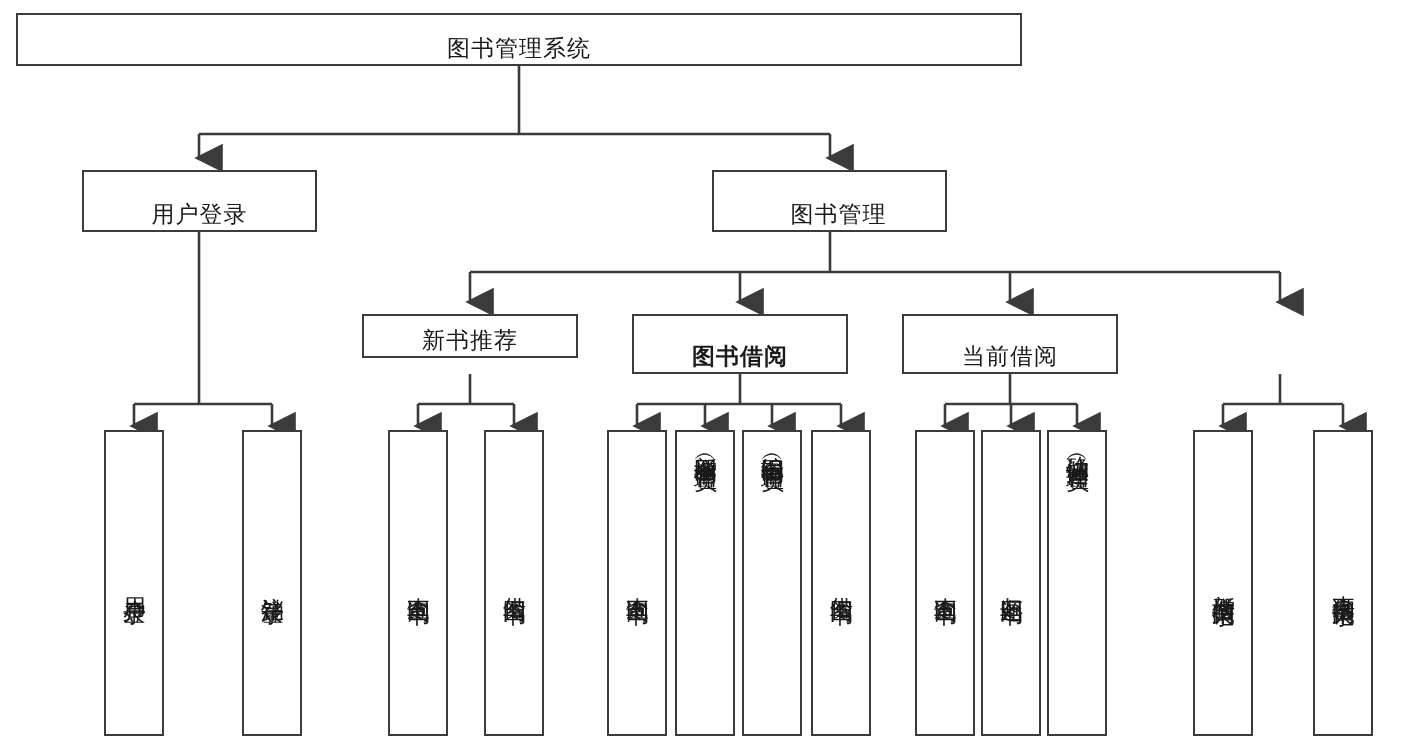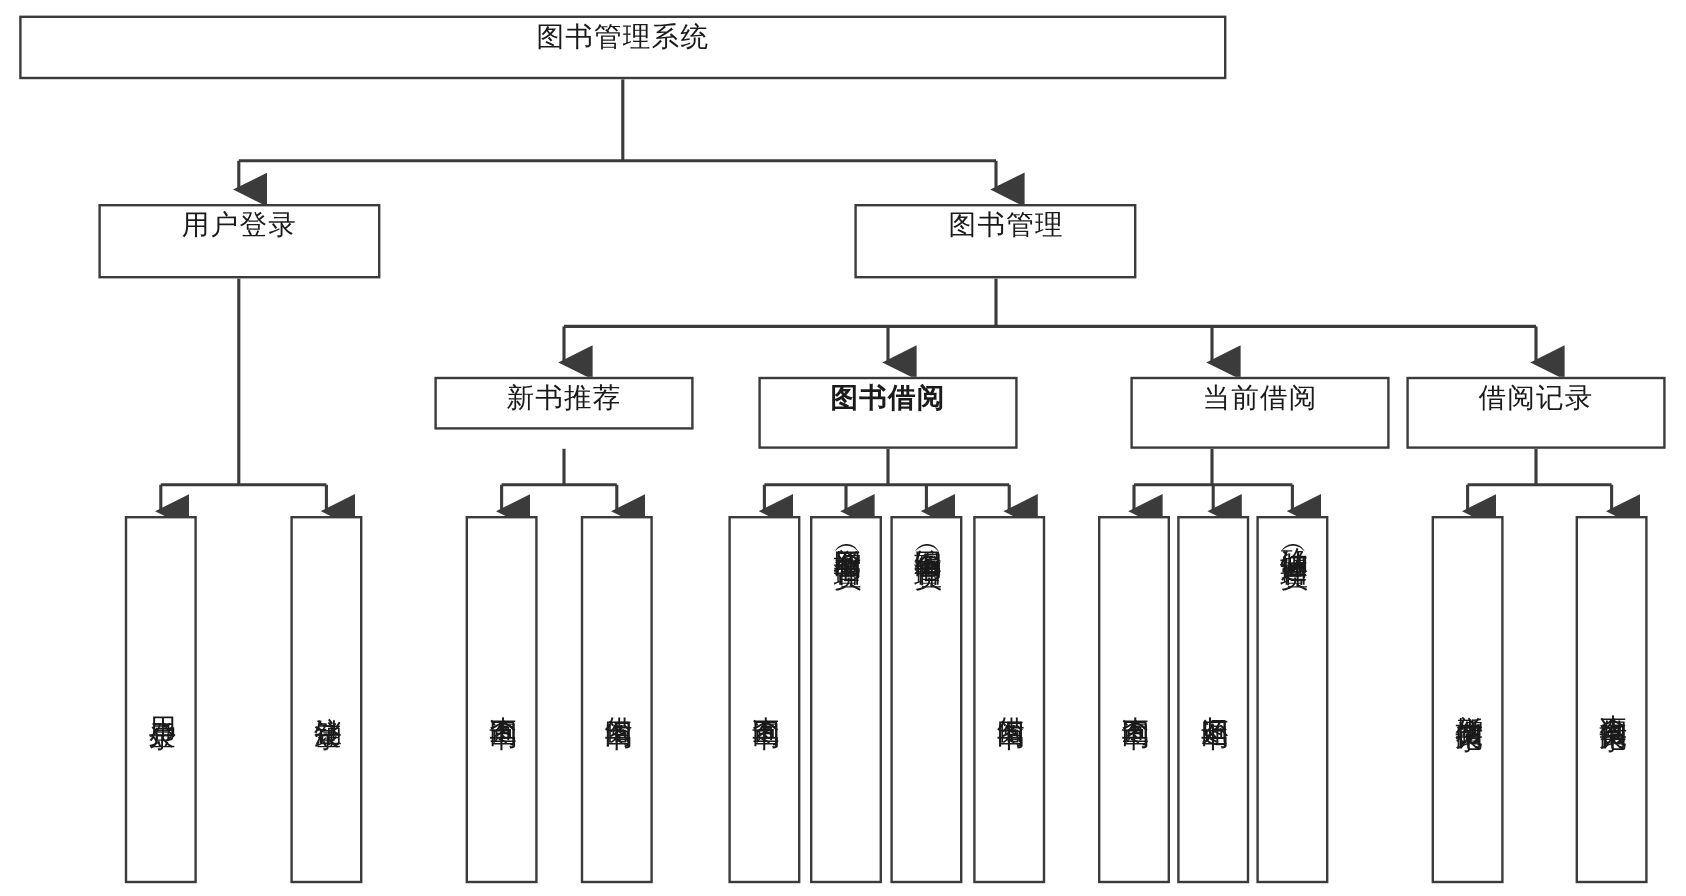--- a/index.html
+++ b/index.html
@@ -24,21 +24,21 @@
     width: 1405px;
     height: 747px;
     pointer-events: none;
   }
   .node {
     position: absolute;
     box-sizing: border-box;
     border: 2.5px solid #3b3b3b;
     background: #ffffff;
     display: flex;
-    align-items: flex-start;
+    align-items: flex-end;
     justify-content: center;
     color: #1a1a1a;
   }
   .node.horiz {
     font-size: 23px;
     letter-spacing: 1px;
   }
   .node.vert {
     align-items: flex-start;
     justify-content: center;
@@ -132,25 +132,22 @@
   <div class="node horiz" style="left:712px; top:170px; width:235px; height:62px;padding-left:18px;">
     <span>图书管理</span>
   </div>
 
   <div class="node horiz" style="left:362px; top:314px; width:216px; height:44px;">
     <span>新书推荐</span>
   </div>
   <div class="node horiz" style="left:632px; top:314px; width:216px; height:60px;font-weight:bold;">
     <span>图书借阅</span>
   </div>
-  <div class="node horiz" style="left:902px; top:314px; width:216px; height:60px;margin-left:40px;">
+  <div class="node horiz" style="left:902px; top:314px; width:216px; height:60px;">
     <span>当前借阅</span>
-  </div>
-  <div class="node horiz" style="left:1172px; top:314px; width:216px; height:60px;">
-    <span>借阅记录</span>
   </div>
 
   <div class="node vert mid" style="left:104px; top:430px; width:60px; height:306px;">
     <span class="vlabel">用户登录</span>
   </div>
   <div class="node vert mid" style="left:242px; top:430px; width:60px; height:306px;">
     <span class="vlabel">注销登录</span>
   </div>
 
   <div class="node vert mid" style="left:388px; top:430px; width:60px; height:306px;">

